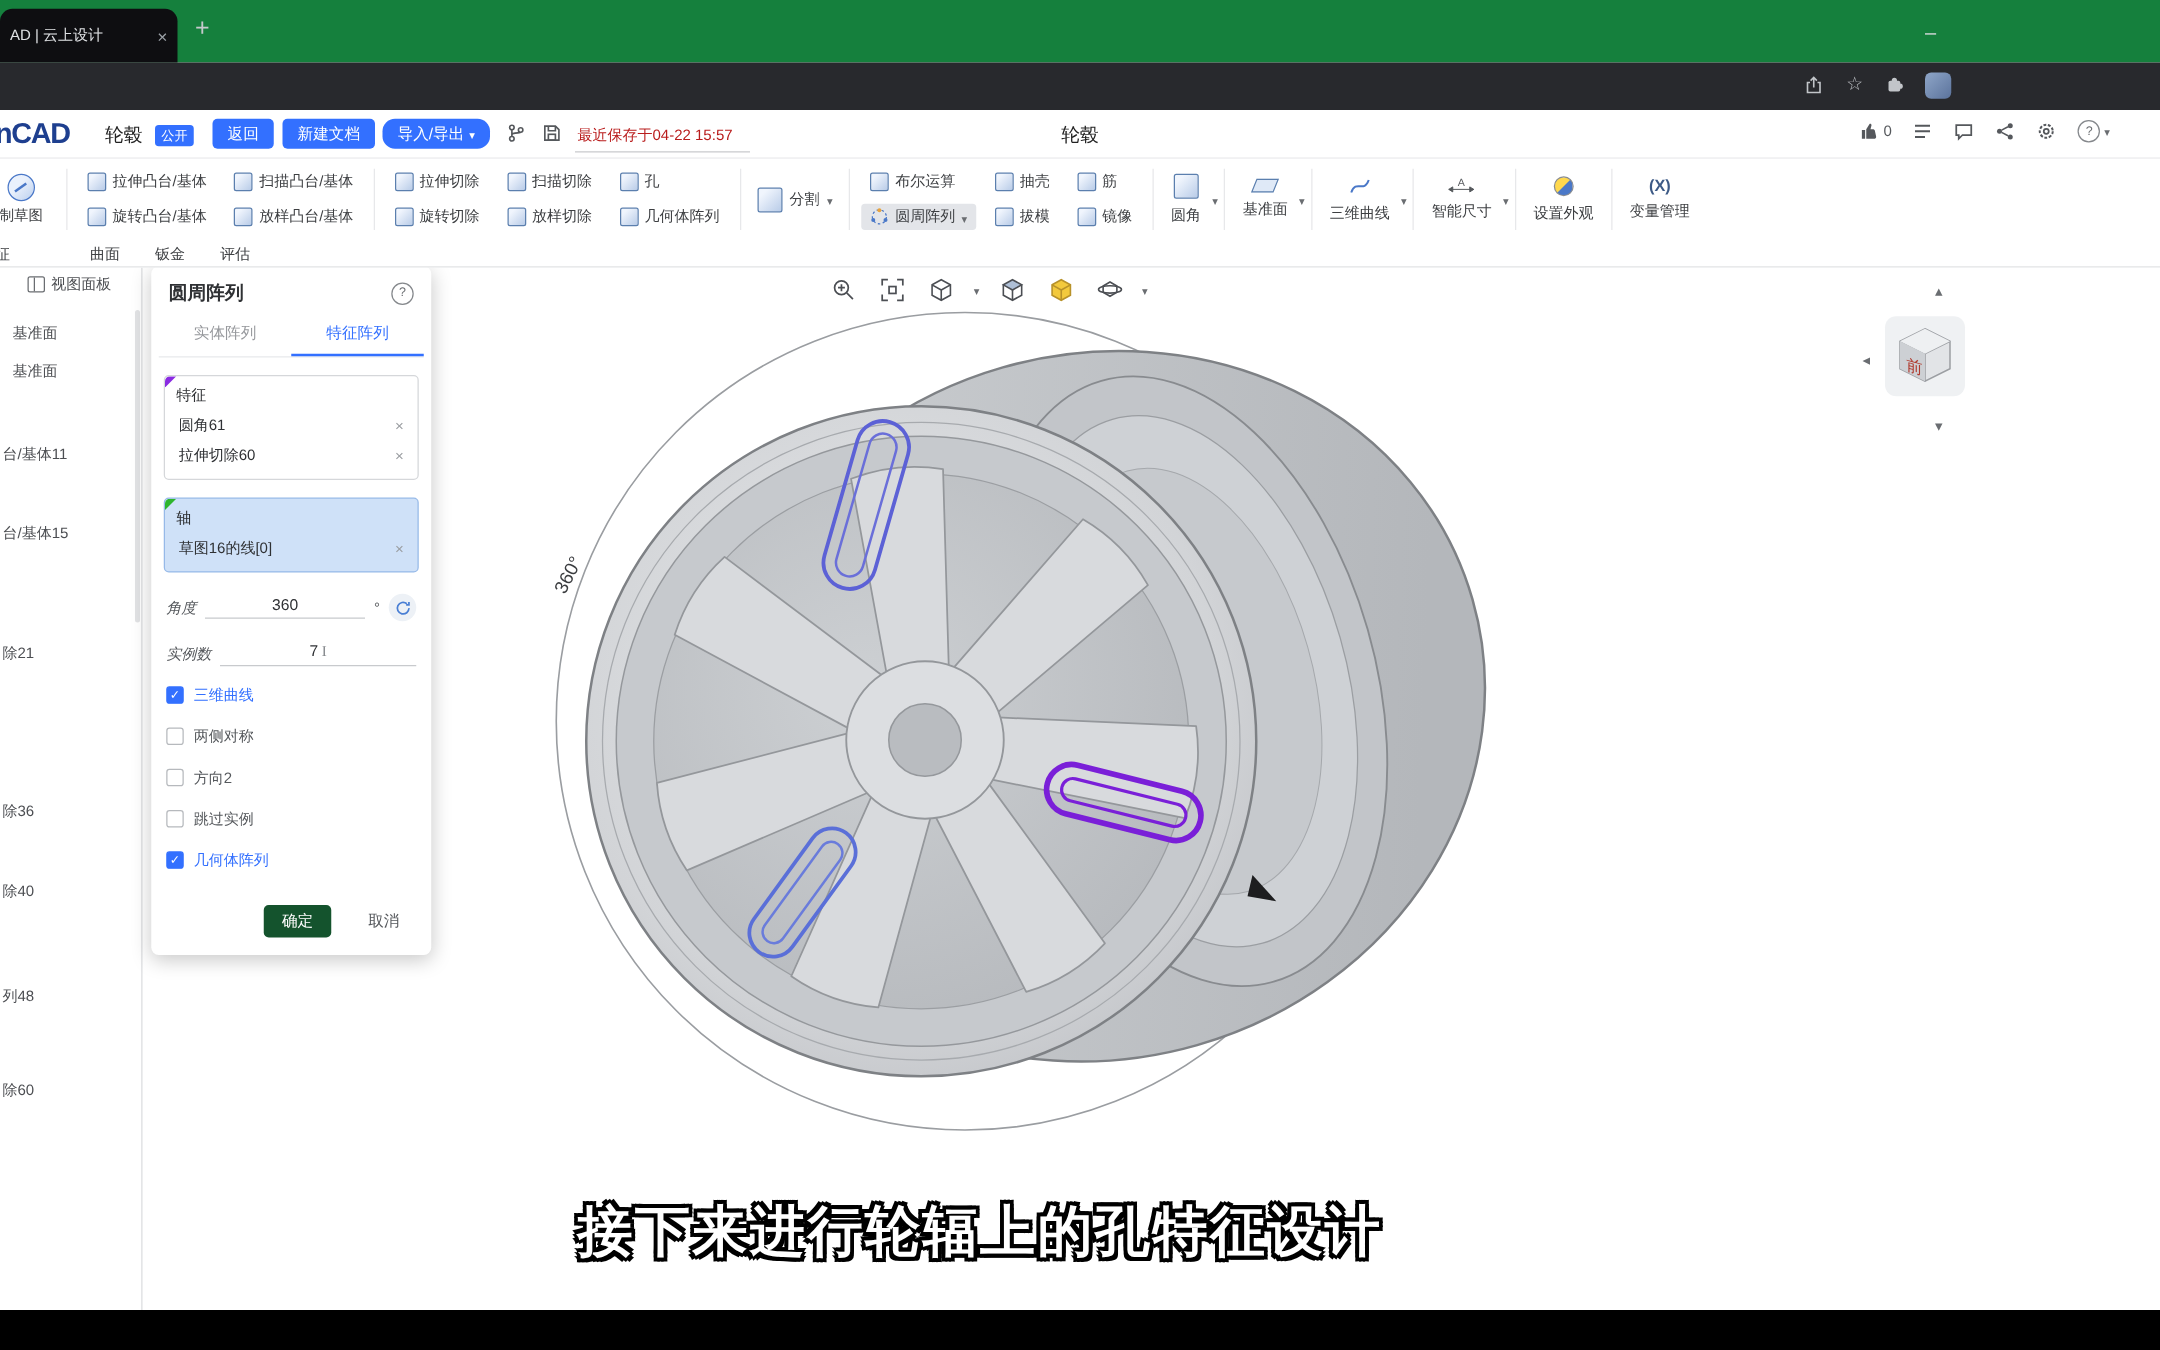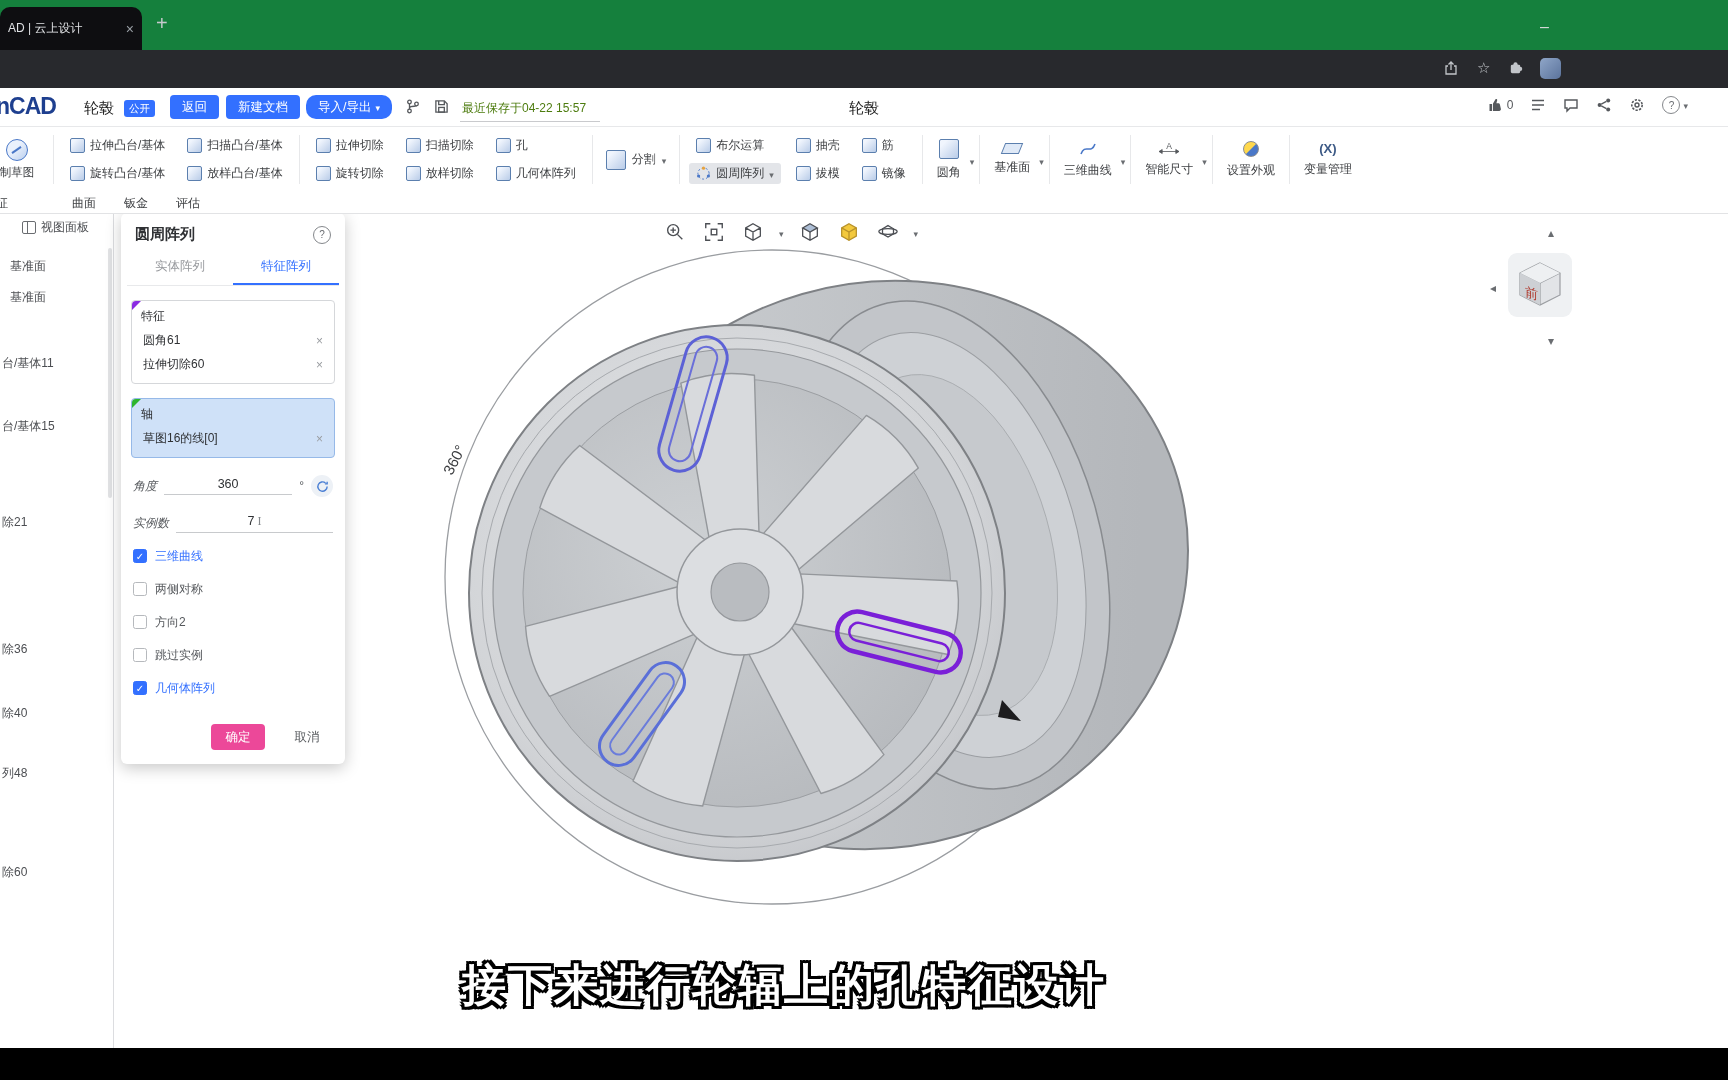--- a/index.html
+++ b/index.html
@@ -27,21 +27,21 @@
   
   .appheader{position:absolute;left:0;top:88px;width:100%;height:38px;background:#fff;
              border-bottom:1px solid #e7e8ea;z-index:7;}
   .logo{position:absolute;left:-4px;top:5px;font-size:23px;font-weight:bold;color:#1e3f8f;letter-spacing:-1px;}
   .doc-title{position:absolute;left:84px;top:11px;font-size:15px;color:#222;}
   .badge{position:absolute;left:124px;top:12px;background:#3370ff;color:#fff;font-size:10.5px;
          padding:1.5px 5px;border-radius:3px;}
   .hbtn{position:absolute;top:7px;height:24px;background:#3370ff;color:#fff;font-size:12.5px;
         border:none;border-radius:4px;padding:0 12px;display:flex;align-items:center;gap:4px;}
   .hico{position:absolute;top:11px;}
-  .save-status{position:absolute;left:460px;top:12px;font-size:12px;color:#4d7c0f;
+  .save-status{position:absolute;left:460px;top:12px;font-size:12px;color:#b91c1c;
                border-bottom:1px solid #c9cacd;padding:0 14px 4px 2px;}
   .center-title{position:absolute;left:50%;top:11px;transform:translateX(-50%);font-size:15px;color:#222;}
   .hdr-right{position:absolute;right:40px;top:8px;display:flex;align-items:center;gap:17px;}
   .hdr-right .ric{display:flex;align-items:center;gap:3px;color:#55585c;font-size:12px;}
   .help-circle{width:16px;height:16px;border:1.3px solid #85888c;border-radius:50%;display:flex;
                align-items:center;justify-content:center;font-size:10px;color:#6a6d71;}
   .caret-down::after{content:"▾";font-size:9px;color:#6a6d71;}
   .caret-down.white::after{color:#fff;}
 
   
@@ -128,21 +128,21 @@
   .resetbtn{width:22px;height:22px;border-radius:50%;background:#edf1f6;display:flex;align-items:center;
             justify-content:center;flex:none;}
   .opt{display:flex;align-items:center;gap:8px;margin:13px 0 0 12px;height:20px;}
   .opt .box{width:14px;height:14px;border:1px solid #b6b9bd;border-radius:2.5px;box-sizing:border-box;
             display:flex;align-items:center;justify-content:center;background:#fff;}
   .opt .olbl{font-size:12px;color:#55585c;}
   .opt.on .box{background:#3370ff;border-color:#3370ff;}
   .opt.on .box::after{content:"✓";color:#fff;font-size:10px;}
   .opt.on .olbl{color:#3370ff;}
   .dlg-btns{display:flex;justify-content:flex-end;gap:20px;margin:26px 16px 0;}
-  .okbtn{background:#ec4899;color:#fff;border:none;border-radius:4px;font-size:12.5px;
+  .okbtn{background:#14532d;color:#fff;border:none;border-radius:4px;font-size:12.5px;
          width:54px;height:26px;}
   .cancelbtn{background:#fff;color:#55585c;border:none;font-size:12.5px;width:44px;height:26px;}
 
   
   .subtitle{position:absolute;left:784px;top:956px;transform:translateX(-50%);z-index:4;
             font-size:44px;font-weight:bold;letter-spacing:2px;color:#fff;white-space:nowrap;
             text-shadow:-3px -3px 0 #000,3px -3px 0 #000,-3px 3px 0 #000,3px 3px 0 #000,
                         0 -3px 0 #000,0 3px 0 #000,-3px 0 0 #000,3px 0 0 #000;}
   .bottombar{position:absolute;left:0;bottom:0;width:100%;height:32px;background:#000;z-index:6;}
 </style>
@@ -476,21 +476,21 @@
     <span class="panelicon"></span>
     <span>视图面板</span>
   </div>
   <span class="titem" style="top:44px;left:10px;">基准面</span>
   <span class="titem" style="top:75px;left:10px;">基准面</span>
   <span class="titem" style="top:141px;">台/基体11</span>
   <span class="titem" style="top:204px;">台/基体15</span>
   <span class="titem" style="top:300px;">除21</span>
   <span class="titem" style="top:427px;">除36</span>
   <span class="titem" style="top:491px;">除40</span>
-  <span class="titem" style="top:551px;">列48</span>
+  <span class="titem" style="top:575px;">列48</span>
   <span class="titem" style="top:650px;">除60</span>
   <span class="sb-scroll"></span>
 </div>
 
 <div class="vp-toolbar">
   <span class="vico">
     <svg width="22" height="22" viewBox="0 0 24 24" fill="none" stroke="#4c4f54" stroke-width="1.5">
       <circle cx="10" cy="10" r="6"></circle>
         <path d="M14.6 14.6 L20 20 M7 10 h6 M10 7 v6"></path>
     </svg>

